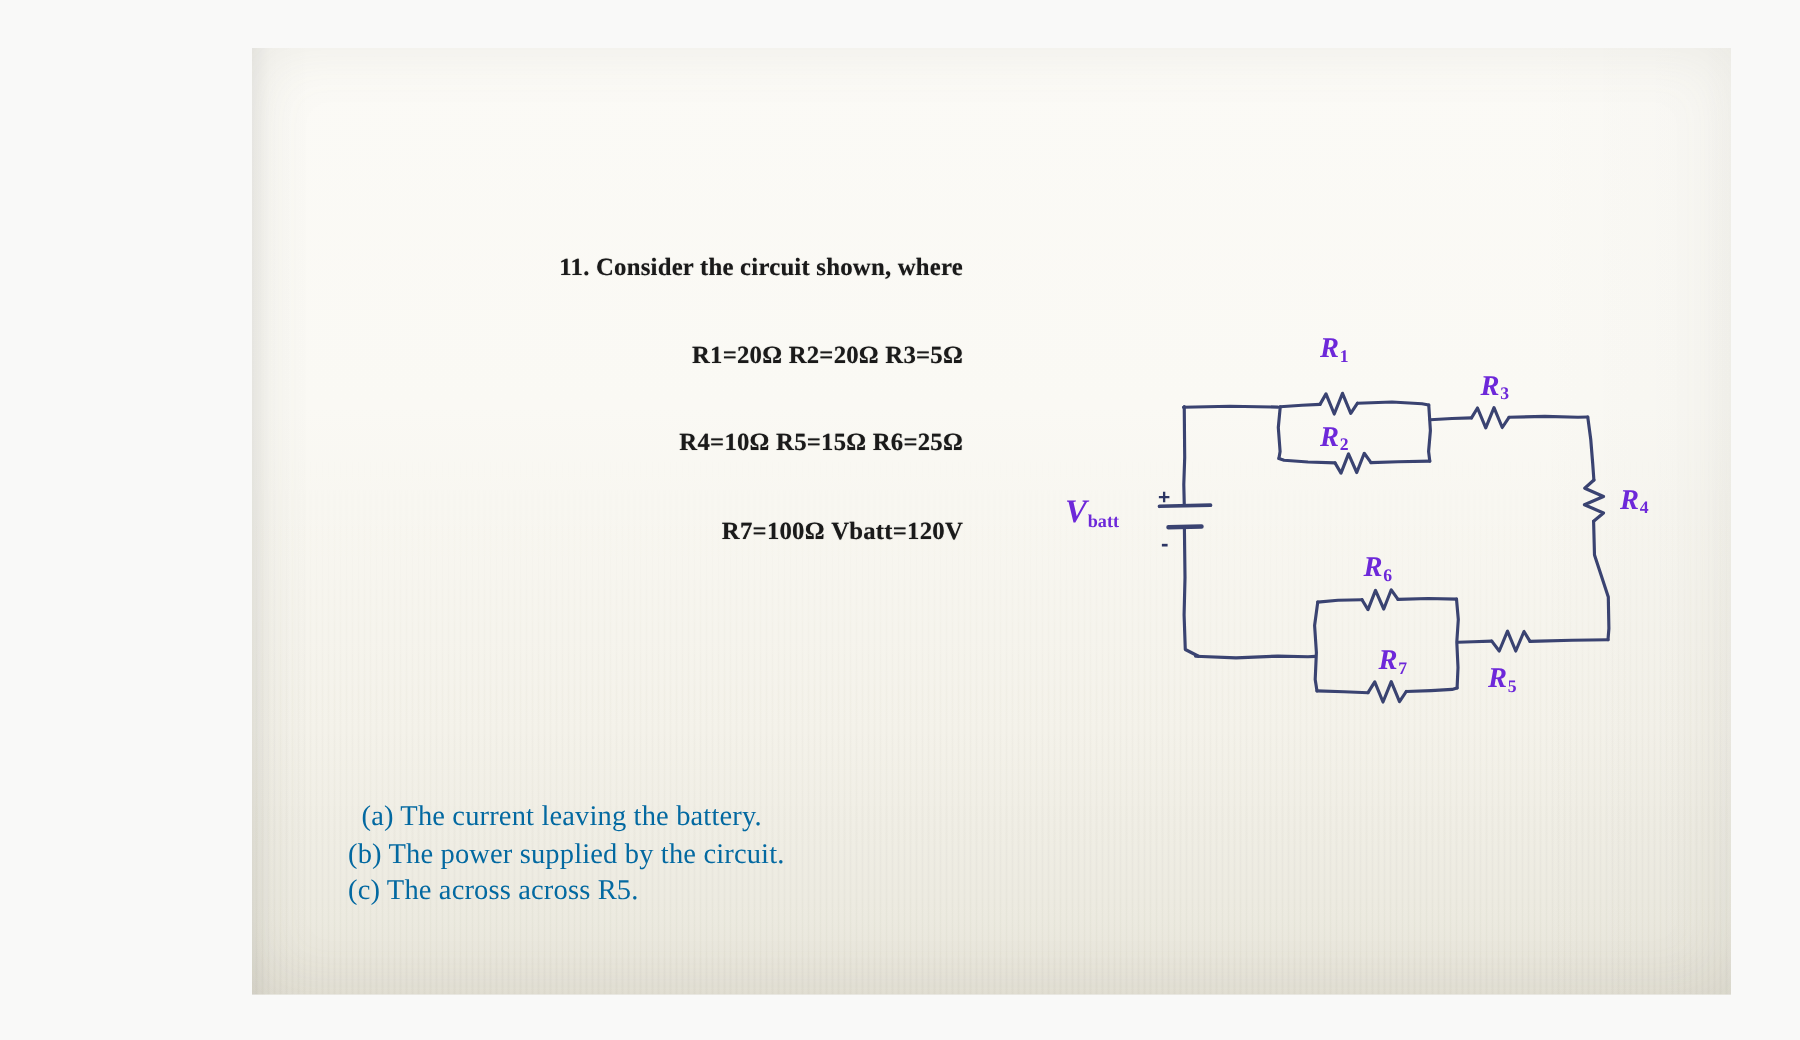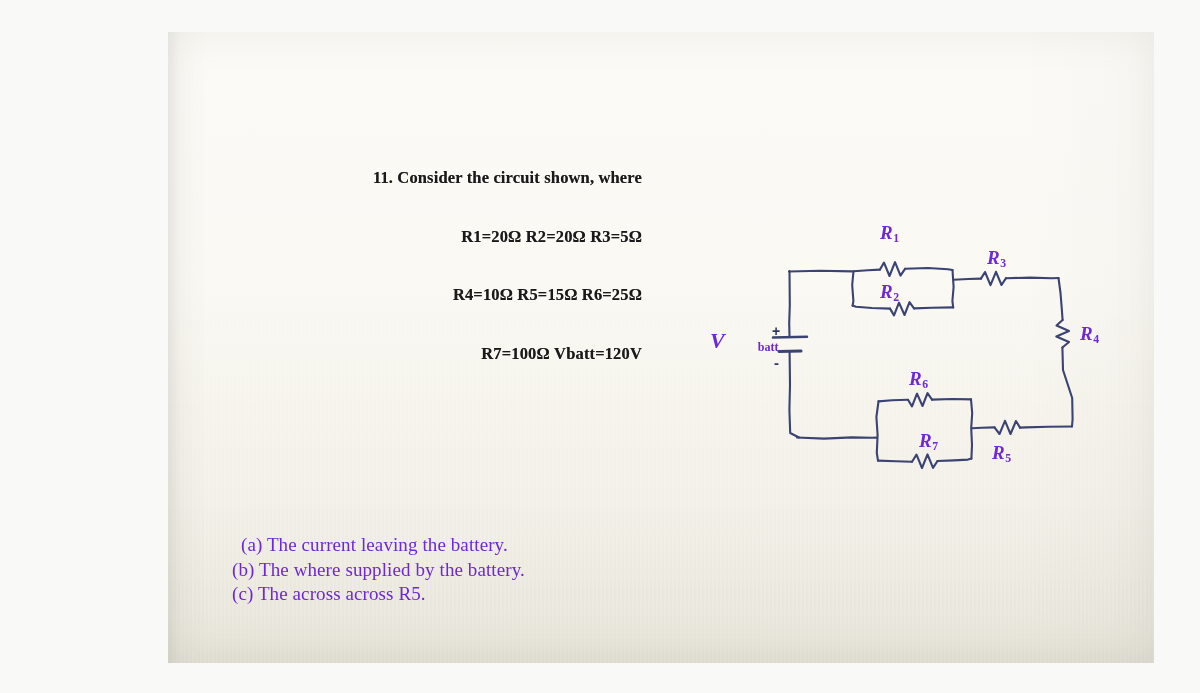--- a/index.html
+++ b/index.html
@@ -69,21 +69,21 @@
 
   
   #questions {
     position: absolute;
     left: 232px;
     top: 533px;
     width: 480px;
     font-family: "Liberation Serif", serif;
     font-size: 19px;
     line-height: 24.5px;
-    color: #6d28d9;
+    color: #0369a1;
     letter-spacing: 0.1px;
   }
   #questions .q { display: block; white-space: pre; }
   #questions .q.indent { padding-left: 9px; }
 
   
   #circuit {
     position: absolute;
     left: 700px;
     top: 205px;
@@ -102,21 +102,21 @@
   }
   .label .sub {
     font-size: 0.62em;
     font-style: normal;
     font-weight: bold;
     vertical-align: -0.22em;
     margin-left: 0.5px;
   }
   .r-label { font-size: 19px; }
   .v-label { font-size: 22px; }
-  .v-label .sub { font-size: 0.55em; vertical-align: -0.25em; margin-left: 33px; }
+  .v-label .sub { font-size: 0.55em; vertical-align: -0.25em; }
   .sign {
     position: absolute;
     color: #2c3564;
     font-family: "Liberation Sans", sans-serif;
     font-weight: bold;
     line-height: 1;
   }
 </style>
 </head>
 <body>
@@ -129,21 +129,21 @@
 
   <div id="problem-statement">
     <span class="line">11. Consider the circuit shown, where</span>
     <span class="line">R1=20Ω R2=20Ω R3=5Ω</span>
     <span class="line">R4=10Ω R5=15Ω R6=25Ω</span>
     <span class="line">R7=100Ω Vbatt=120V</span>
   </div>
 
   <div id="questions">
     <span class="q indent">(a) The current leaving the battery.</span>
-    <span class="q">(b) The where supplied by the battery.</span>
+    <span class="q">(b) The power supplied by the circuit.</span>
     <span class="q">(c) The across across R5.</span>
   </div>
 
   <div id="circuit">
 
     <svg width="440" height="280" viewBox="0 0 440 280">
       <g fill="none" stroke="#3a4371" stroke-width="2.1" stroke-linecap="round" stroke-linejoin="round">
 
         <path d="M 89.5 66 L 89.8 100 L 89.2 118 L 89.5 131"></path>
 

